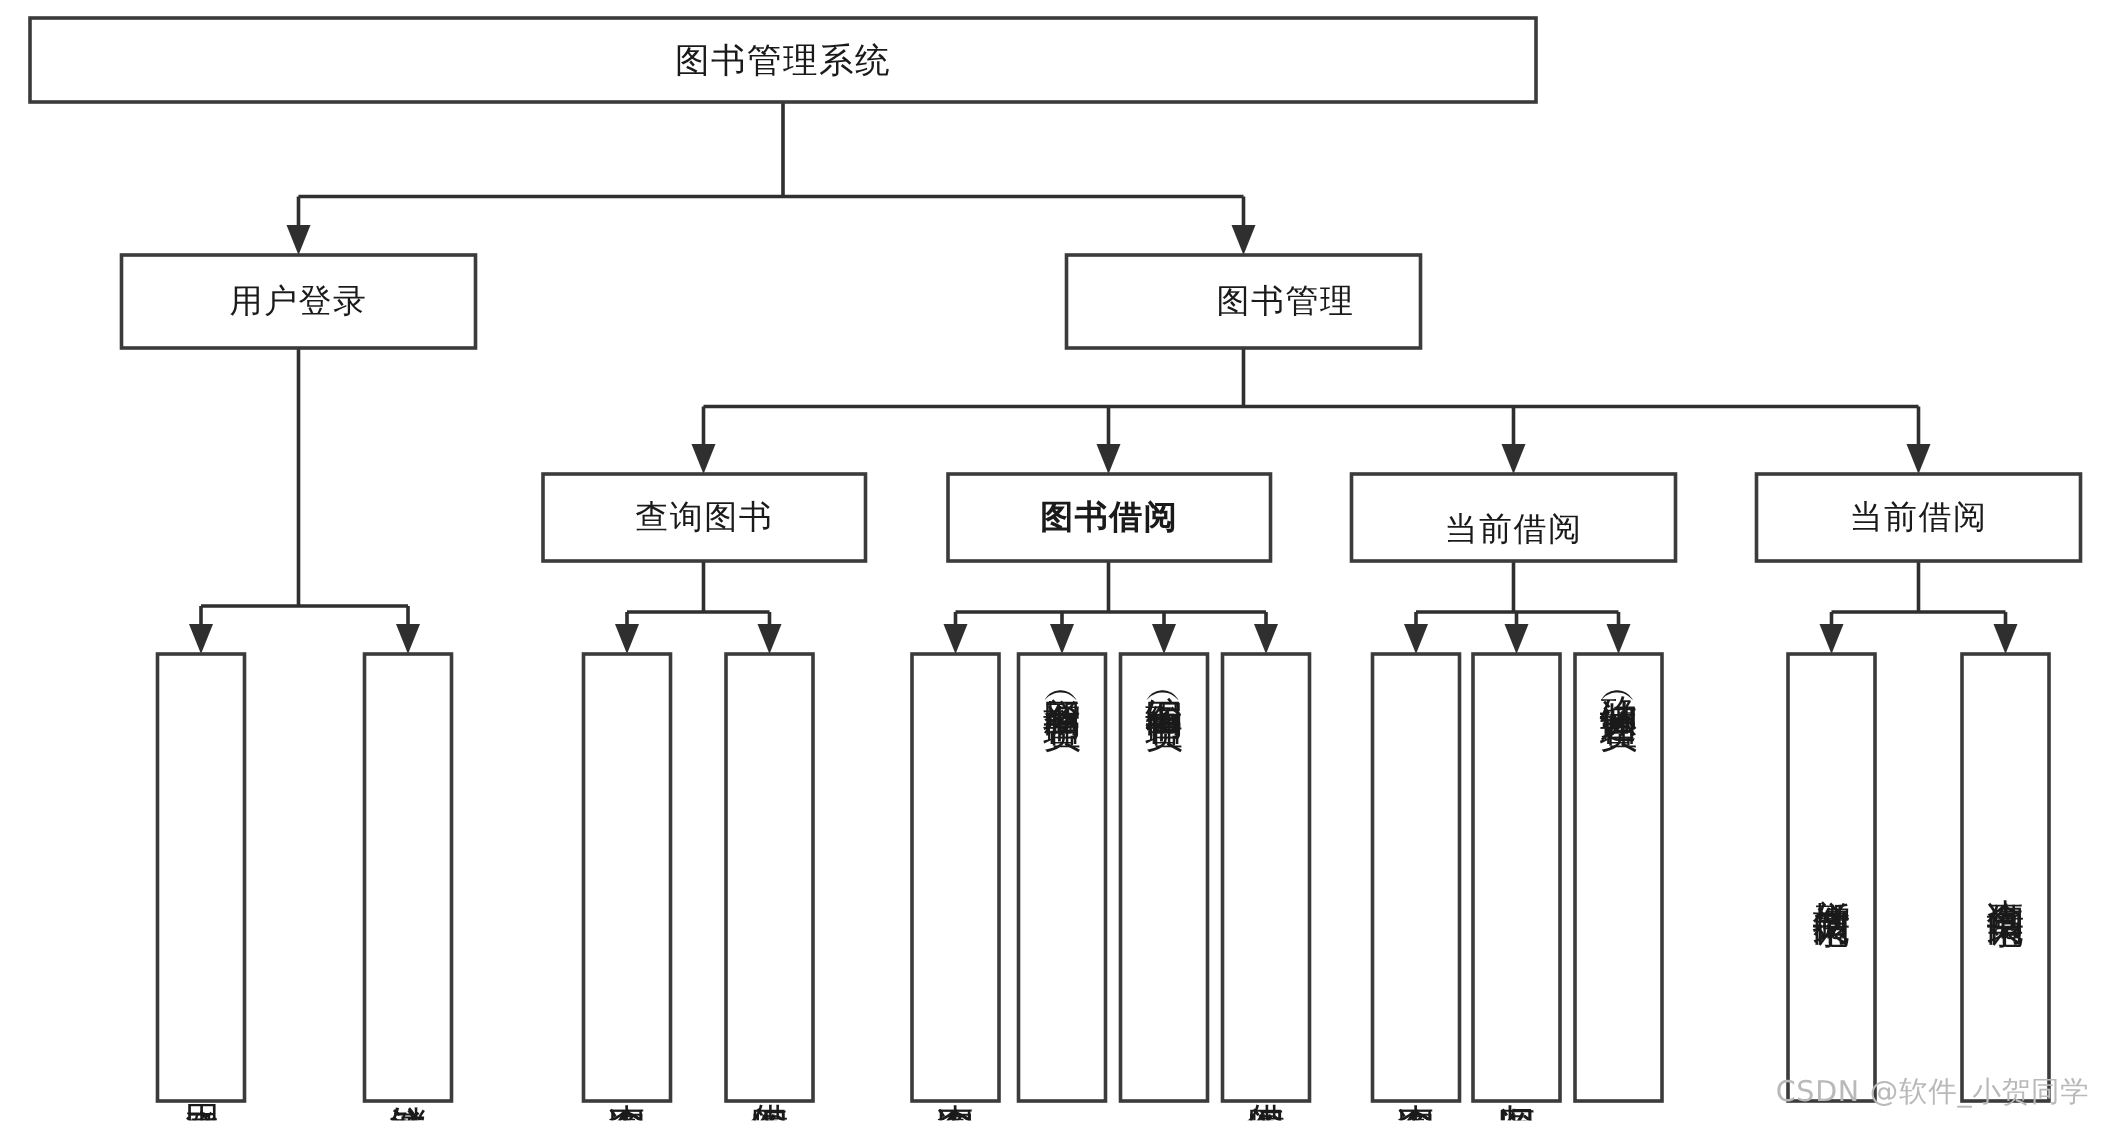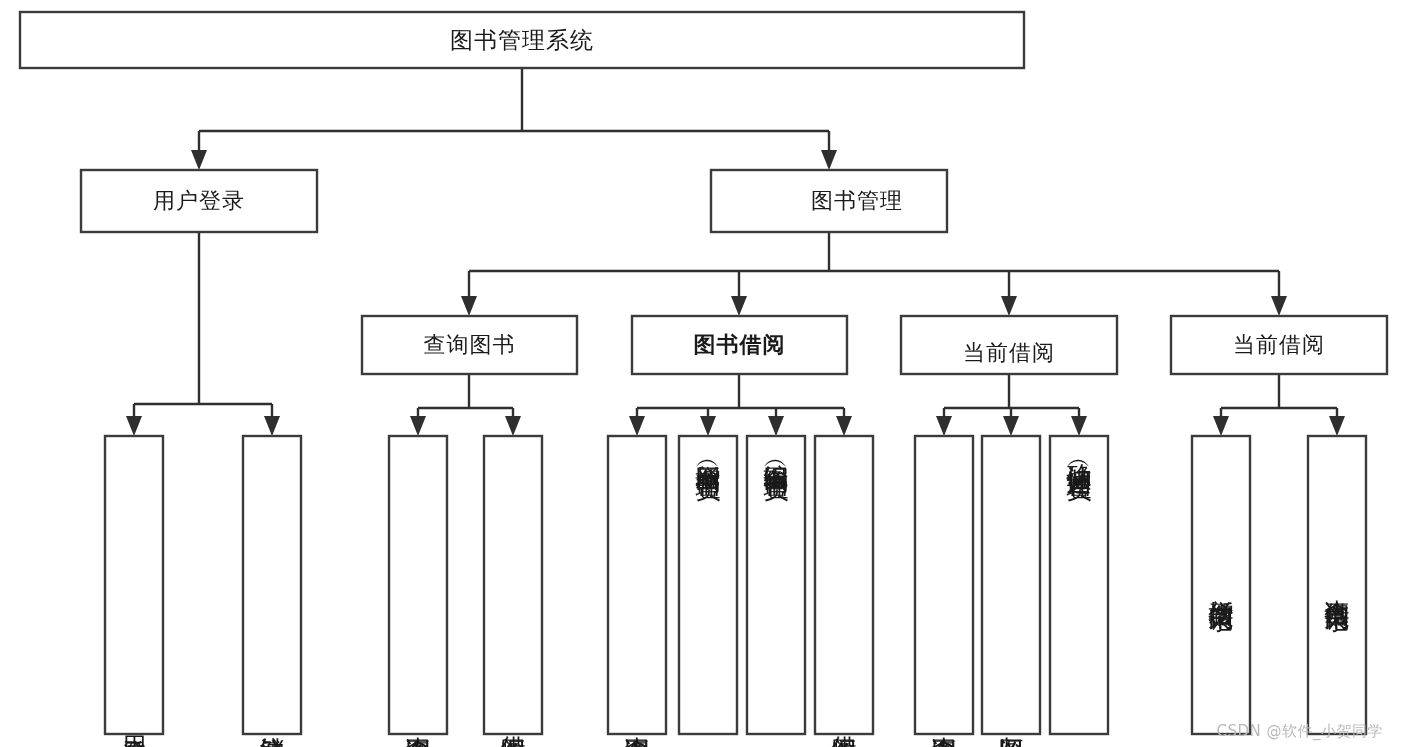--- a/index.html
+++ b/index.html
@@ -71,24 +71,24 @@
     font-size: 22px;
     color: #1a1a1a;
     white-space: nowrap;
     letter-spacing: 1px;
   }
   .title-text {
     font-size: 23px;
   }
   .watermark {
     position: absolute;
-    right: 22px;
+    right: 12px;
     bottom: 6px;
     font-family: "DejaVu Sans", "Liberation Sans", sans-serif;
-    font-size: 15px;
+    font-size: 19px;
     color: #b9b9b9;
     white-space: nowrap;
     letter-spacing: 0.5px;
   }
 </style>
 </head>
 <body>
 
 <div id="diagram-root">
 

